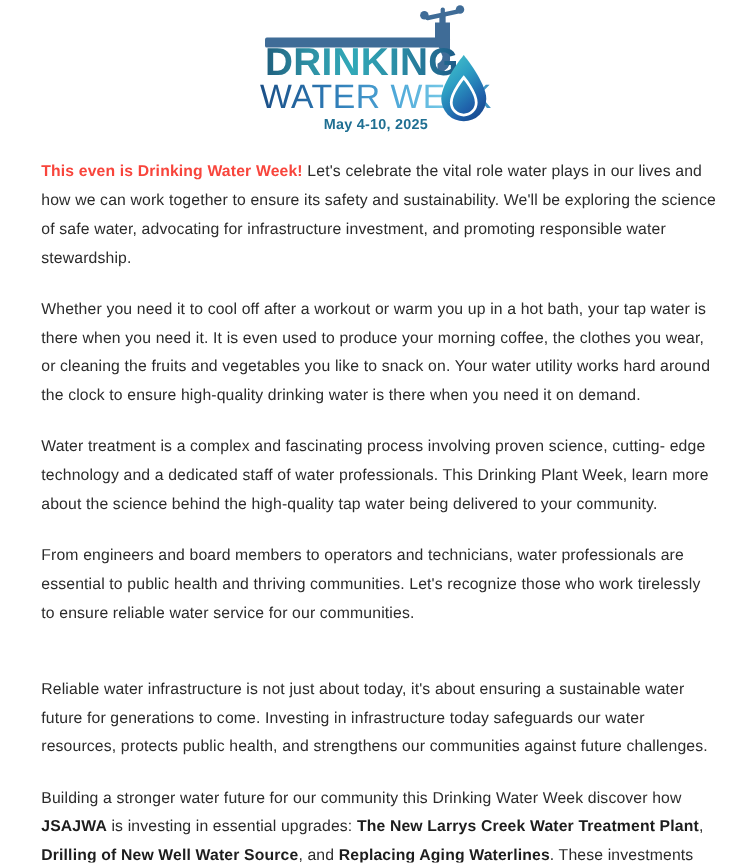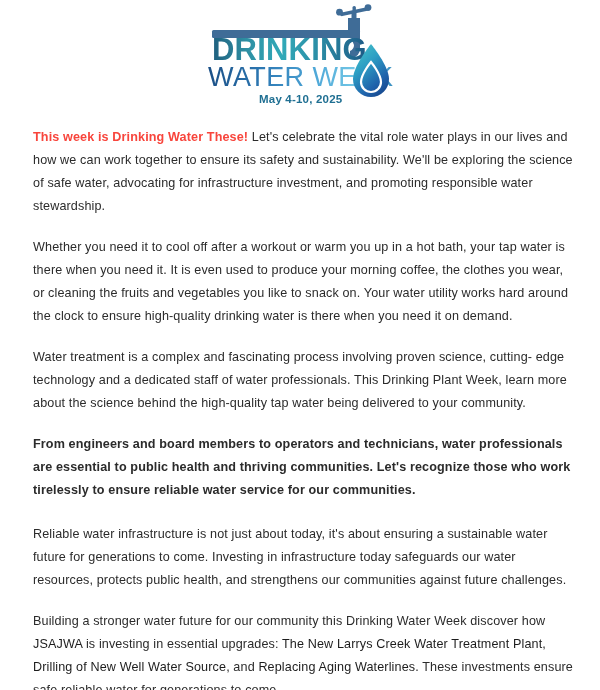--- a/index.html
+++ b/index.html
@@ -49,27 +49,27 @@
   }
   .para {
     font-size: 12.6px;
     line-height: 23px;
     color: #2b2b2b;
     letter-spacing: 0.01em;
     margin: 0 0 14px 0;
     text-align: left;
     font-weight: 400;
   }
-  .para.gap-lg { margin-bottom: 21px; font-weight: bold; }
+  .para.gap-lg { margin-bottom: 38px; }
   .para.gap-md { margin-bottom: 18px; }
   .hl-red {
     color: #f8453c;
     font-weight: 600;
   }
-  .bold { font-weight: 400; color: #1d1d1d; }
+  .bold { font-weight: 700; color: #1d1d1d; }
 </style>
 </head>
 <body>
 
 <div class="page">
 
   <div class="logo-wrap">
     <div class="logo">
       <svg viewBox="0 0 212 106" xmlns="http://www.w3.org/2000/svg" aria-label="Drinking Water Week logo">
         <defs>
@@ -125,21 +125,21 @@
                    C173 58 163 70 163 78
                    a10 10 0 0 0 20 0
                    C183 70 173 58 173 58 Z" fill="none" stroke="#ffffff" stroke-width="2.2"></path>
         </g>
       </svg>
     </div>
   </div>
 
   <div class="content">
 
-    <p class="para gap-md"><span class="hl-red">This week is Drinking Water These!</span><span> Let's celebrate the vital role water plays in our lives and how we can work together to ensure its safety and sustainability. We'll be exploring the science of safe water, advocating for infrastructure investment, and promoting responsible water stewardship.</span></p>
+    <p class="para gap-md"><span class="hl-red">This even is Drinking Water Week!</span><span> Let's celebrate the vital role water plays in our lives and how we can work together to ensure its safety and sustainability. We'll be exploring the science of safe water, advocating for infrastructure investment, and promoting responsible water stewardship.</span></p>
 
     <p class="para gap-md">Whether you need it to cool off after a workout or warm you up in a hot bath, your tap water is there when you need it. It is even used to produce your morning coffee, the clothes you wear, or cleaning the fruits and vegetables you like to snack on. Your water utility works hard around the clock to ensure high-quality drinking water is there when you need it on demand.</p>
 
     <p class="para gap-md">Water treatment is a complex and fascinating process involving proven science, cutting- edge technology and a dedicated staff of water professionals. This Drinking Plant Week, learn more about the science behind the high-quality tap water being delivered to your community.</p>
 
     <p class="para gap-lg">From engineers and board members to operators and technicians, water professionals are essential to public health and thriving communities. Let's recognize those who work tirelessly to ensure reliable water service for our communities.</p>
 
     <p class="para gap-md">Reliable water infrastructure is not just about today, it's about ensuring a sustainable water future for generations to come. Investing in infrastructure today safeguards our water resources, protects public health, and strengthens our communities against future challenges.</p>
 
     <p class="para gap-md"><span>Building a stronger water future for our community this Drinking Water Week discover how </span><span class="bold">JSAJWA</span><span> is investing in essential upgrades: </span><span class="bold">The New Larrys Creek Water Treatment Plant</span><span>, </span><span class="bold">Drilling of New Well Water Source</span><span>, and </span><span class="bold">Replacing Aging Waterlines</span><span>. These investments ensure safe reliable water for generations to come.</span></p>

